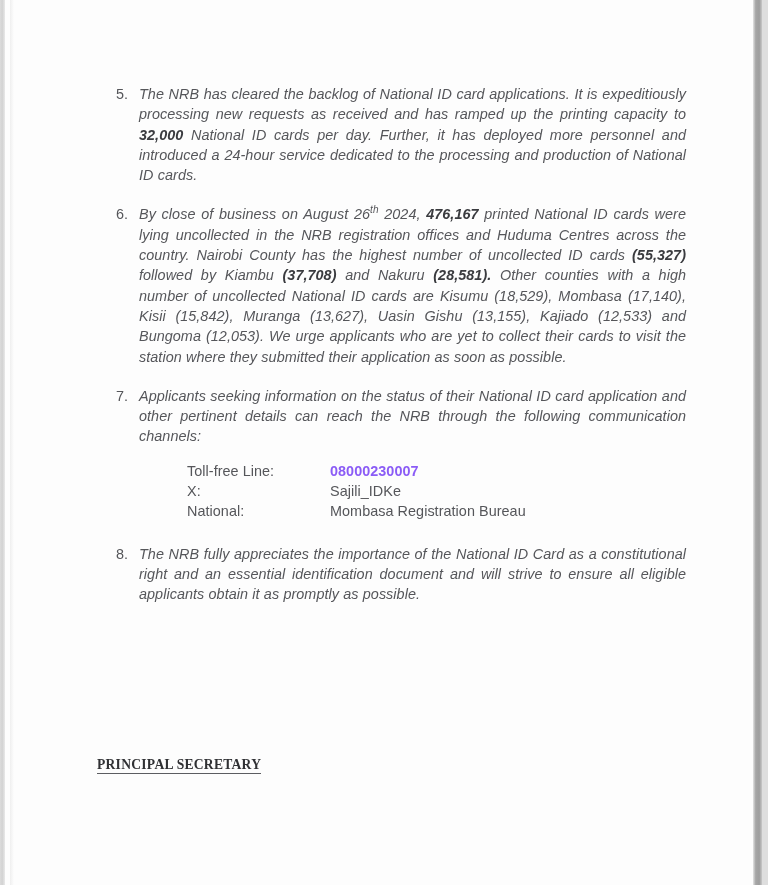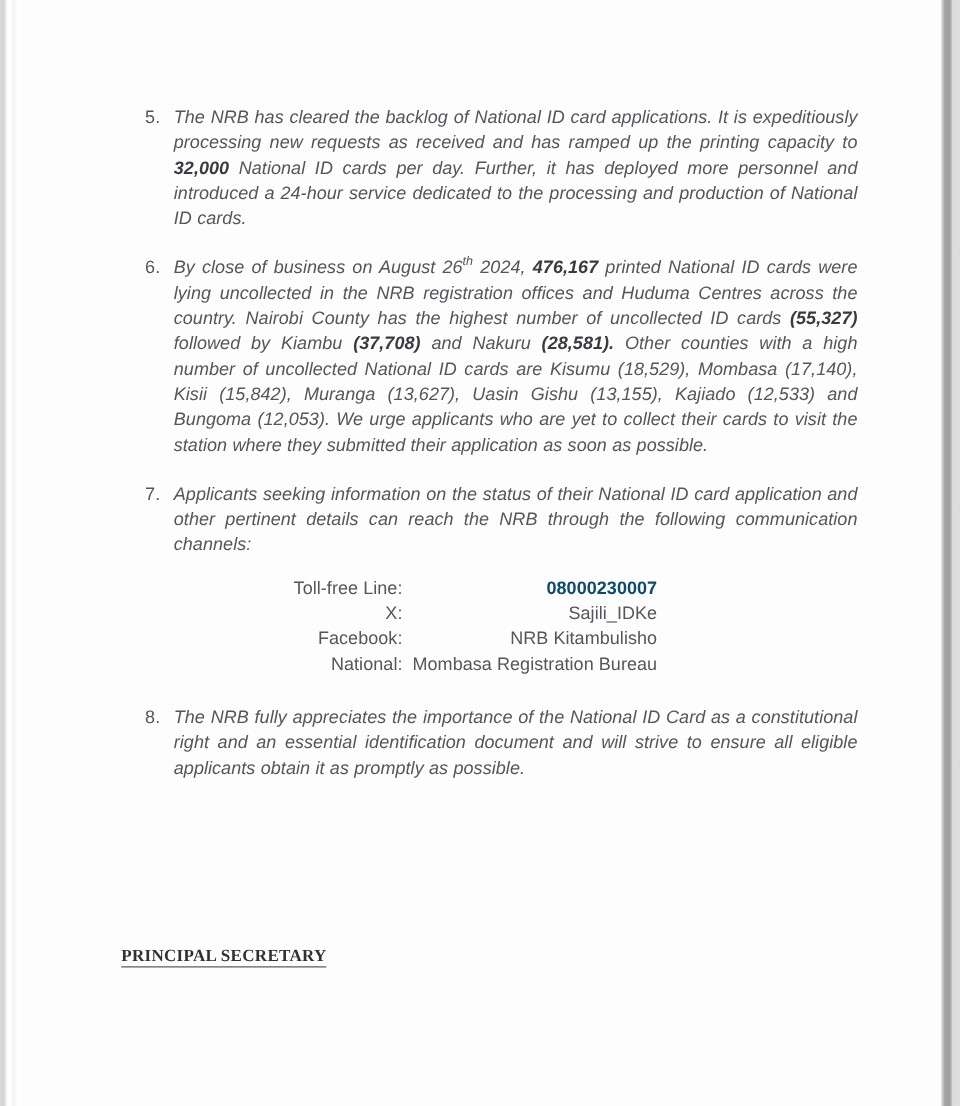--- a/index.html
+++ b/index.html
@@ -99,30 +99,29 @@
     margin: 14px 0 22px 71px;
     border-collapse: collapse;
   }
   .contacts td {
     font-size: 14.4px;
     line-height: 20.3px;
     color: #55565a;
     padding: 0;
     vertical-align: top;
     letter-spacing: .05px;
-    text-align: right;
   }
   .contacts td.label {
     width: 135px;
     padding-right: 8px;
     white-space: nowrap;
   }
   .contacts td.value b {
     font-weight: bold;
-    color: #0c4a6e;
+    color: #8b5cf6;
   }
 
   
   .sigblock {
     position: absolute;
     left: 92px;
     top: 755px;
     width: 400px;
   }
   .sig-name {
@@ -180,24 +179,20 @@
         <tbody>
           <tr>
             <td class="label">Toll-free Line:</td>
             <td class="value"><b>08000230007</b></td>
           </tr>
           <tr>
             <td class="label">X:</td>
             <td class="value">Sajili_IDKe</td>
           </tr>
           <tr>
-            <td class="label">Facebook:</td>
-            <td class="value">NRB Kitambulisho</td>
-          </tr>
-          <tr>
             <td class="label">National:</td>
             <td class="value">Mombasa Registration Bureau</td>
           </tr>
         </tbody>
       </table>
 
       <div class="item">
         <div class="item-num">8.</div>
         <div class="item-body">The NRB fully appreciates the importance of the National ID Card as a constitutional right and an essential identification document and will strive to ensure all eligible applicants obtain it as promptly as possible.</div>
       </div>

